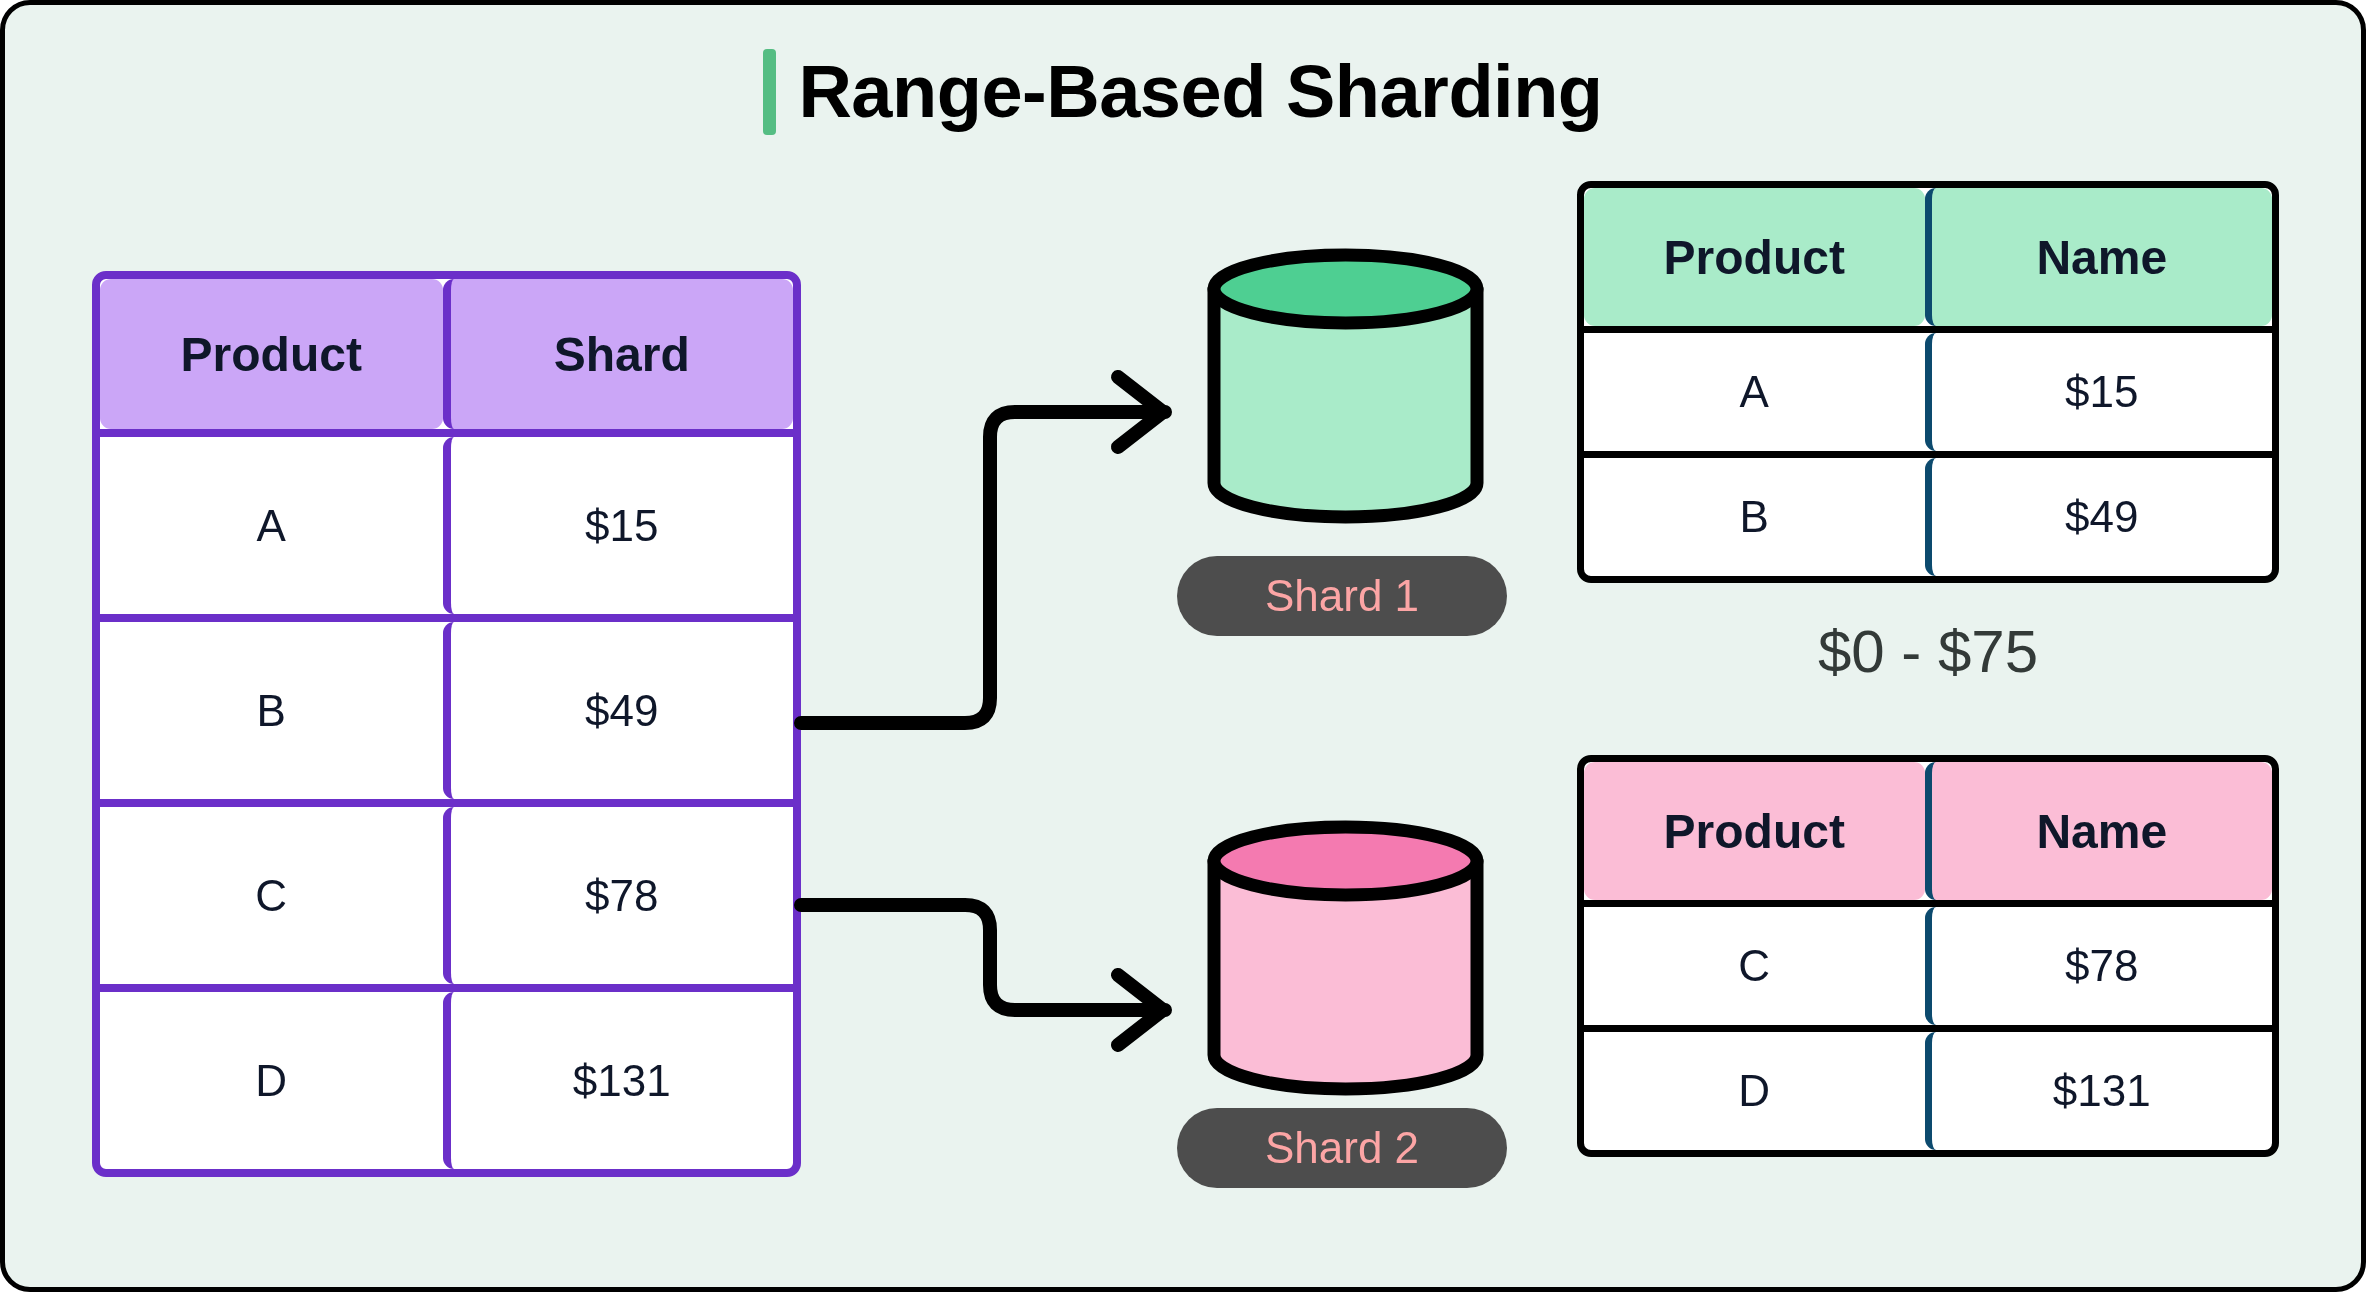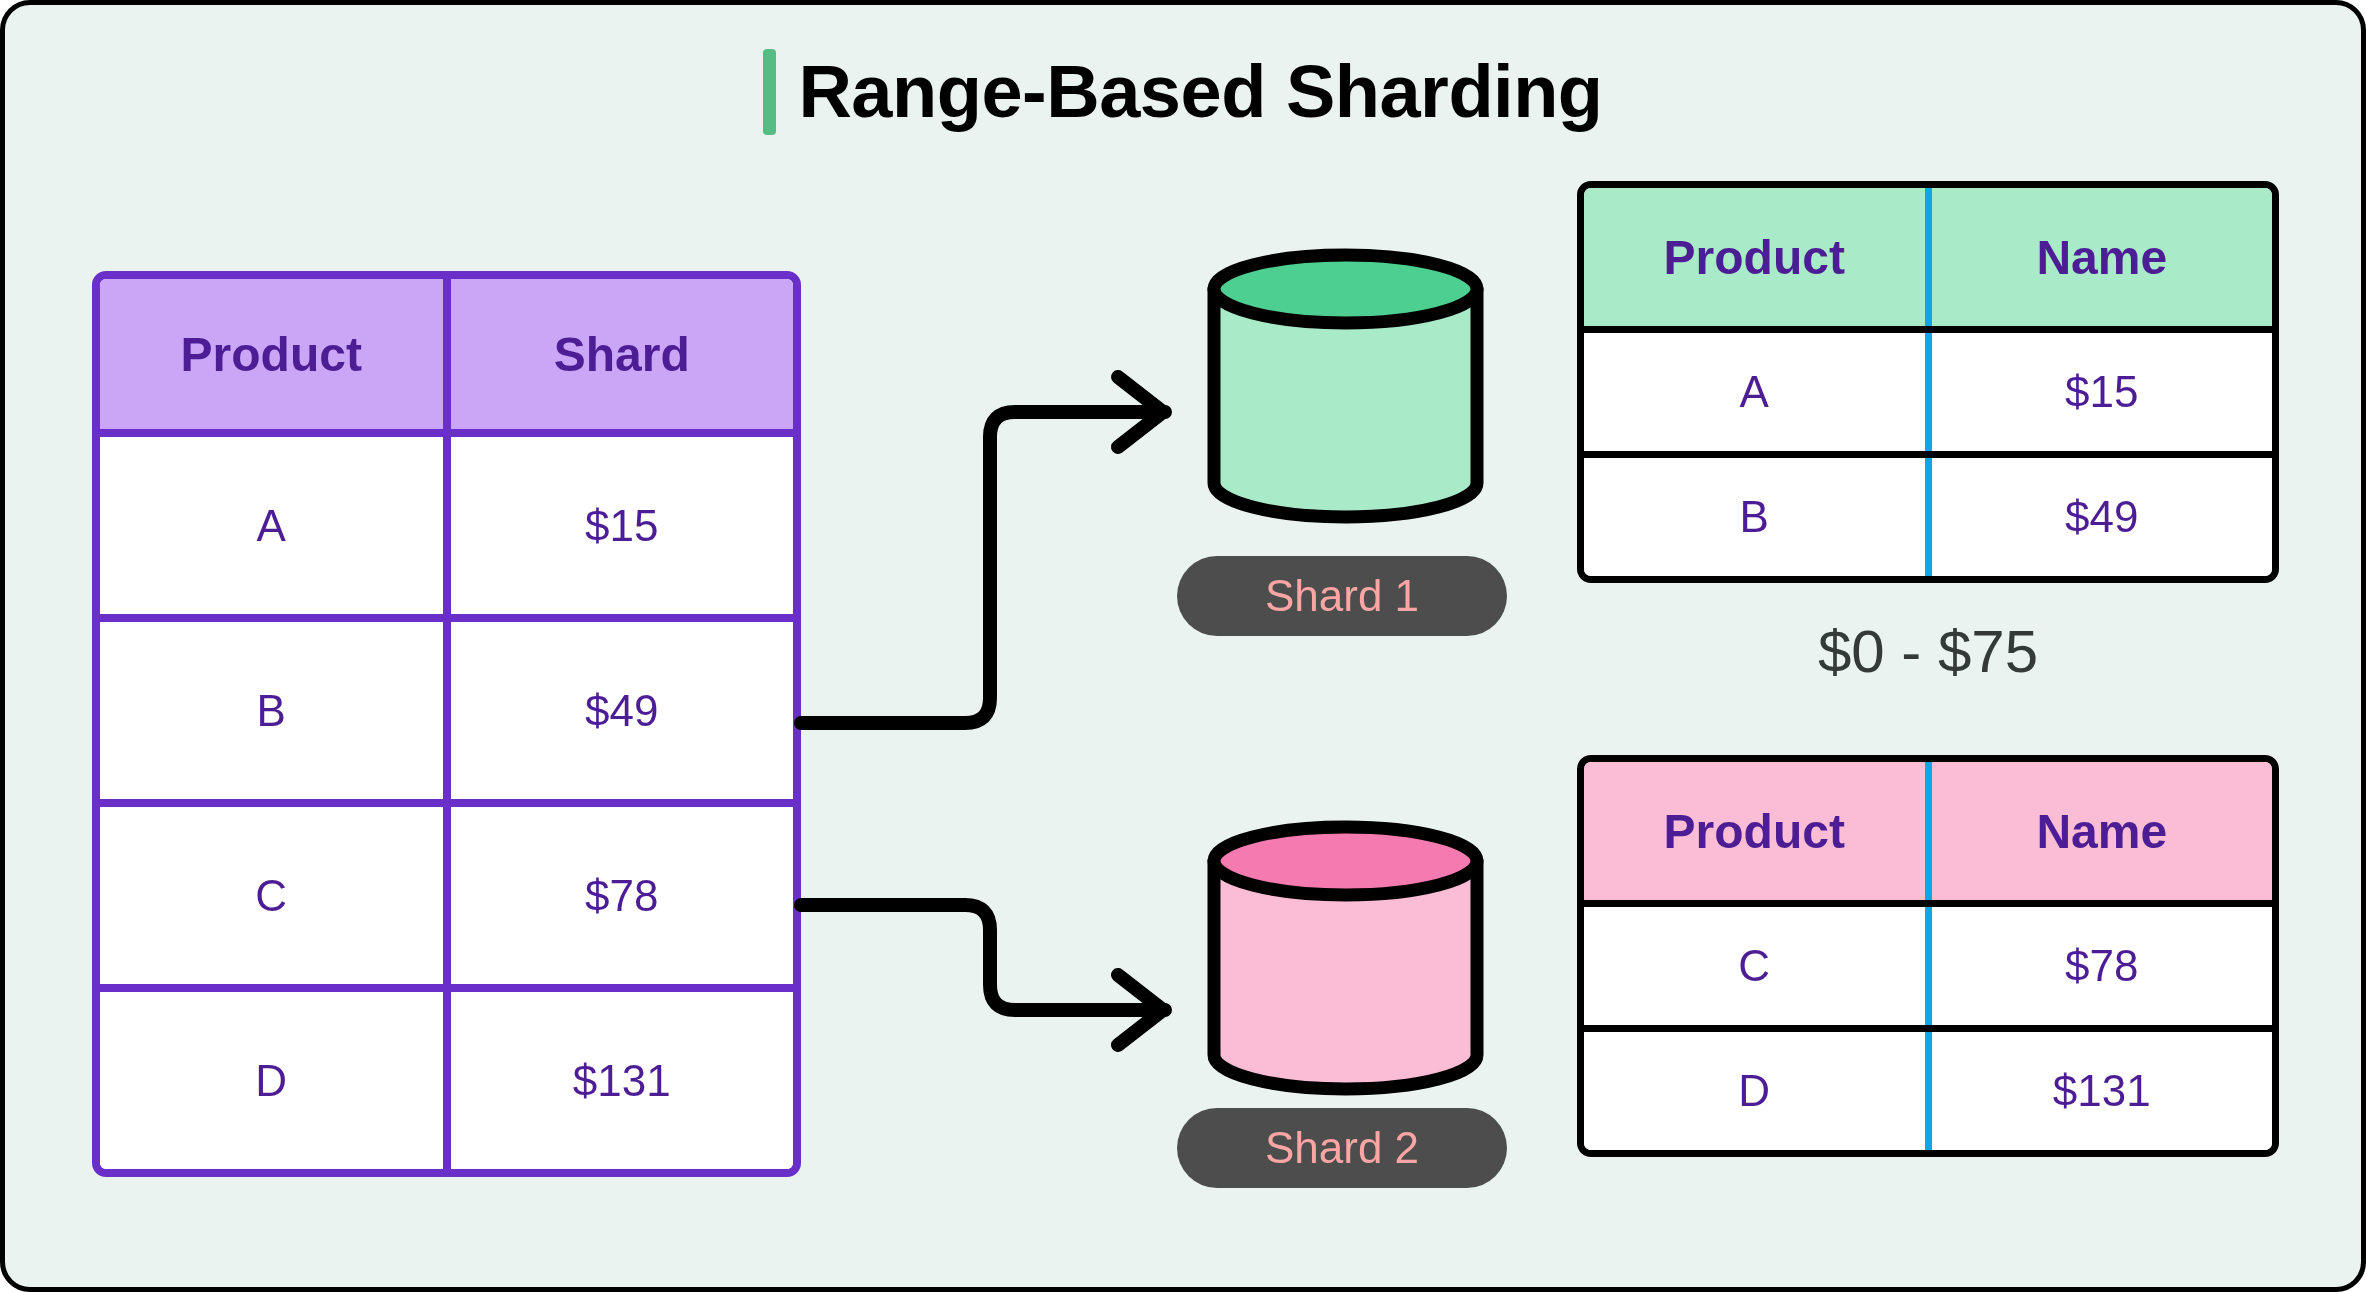--- a/index.html
+++ b/index.html
@@ -62,23 +62,24 @@
     flex: 1 1 0;
     min-height: 0;
   }
   .tbl .cell {
     flex: 1 1 0;
     display: flex;
     align-items: center;
     justify-content: center;
     box-sizing: border-box;
     background: #ffffff;
-    color: #4c1d95;
+    color: #0f172a;
     font-size: 44px;
     text-align: center;
+    border-radius: 11px;
   }
   .tbl .cell.hdr {
     font-weight: bold;
     font-size: 48px;
   }
 
   
   #source-table {
     left: 87px;
     top: 266px;
@@ -107,21 +108,21 @@
     width: 702px;
     height: 402px;
     border: 7px solid #000000;
     border-radius: 14px;
     background: #ffffff;
   }
   .shard-table .row + .row {
     border-top: 7px solid #000000;
   }
   .shard-table .cell + .cell {
-    border-left: 7px solid #0ea5e9;
+    border-left: 7px solid #0c4a6e;
   }
   .shard-table .row.header-row {
     flex: 0 0 138px;
   }
   #shard1-table { top: 176px; }
   #shard1-table .row.header-row .cell { background: #a9ebc9; }
   #shard2-table { top: 750px; }
   #shard2-table .row.header-row .cell { background: #fbbdd6; }
 
   

